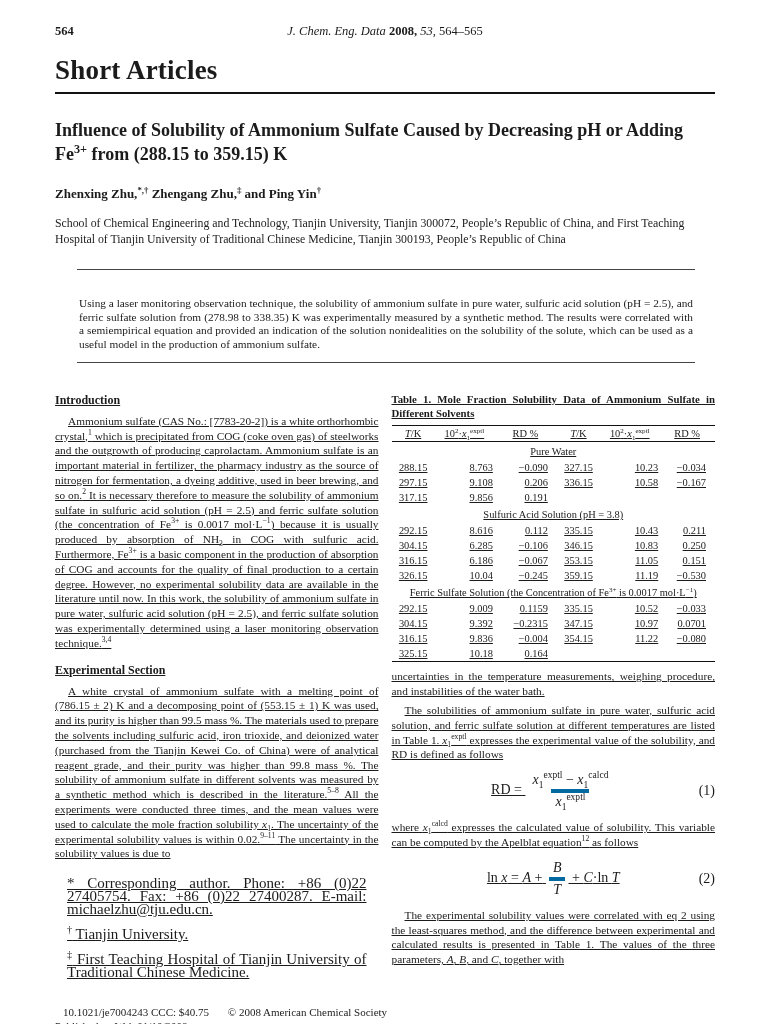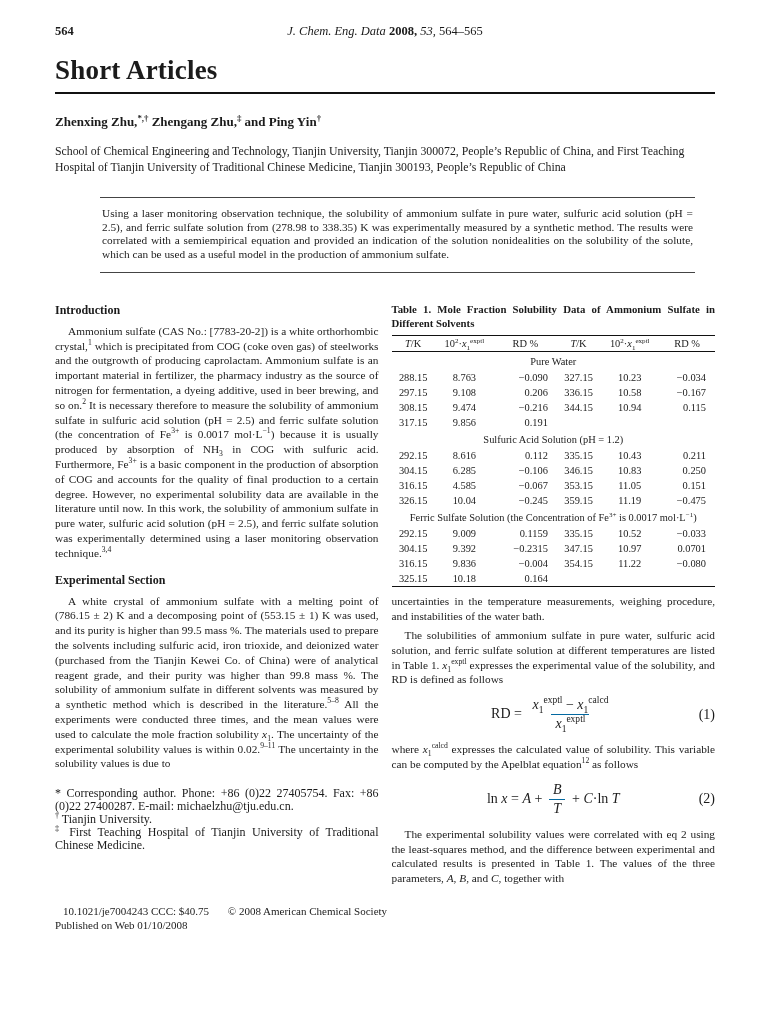--- a/index.html
+++ b/index.html
@@ -14,68 +14,69 @@
   .running-head{display:grid;grid-template-columns:1fr auto 1fr;align-items:baseline;font-size:12.5px;}
   .running-head .pagenum{font-weight:bold;}
   
   .banner{font-size:27px;font-weight:bold;margin:16px 0 6px 0;letter-spacing:.2px;}
   .banner-rule{border:none;border-top:2px solid #111;margin:0 0 0 0;}
   
   .title{font-size:18px;font-weight:bold;line-height:24px;margin:24px 0 0 0;}
   .authors{font-size:13px;font-weight:bold;margin-top:20px;}
   .affiliation{font-size:11.8px;line-height:16px;margin-top:13px;}
   
-  .abstract{margin:22px 20px 0 45px;border-top:1px solid #444;border-bottom:1px solid #444;padding:9px 2px 10px 2px;}
+  .abstract{margin:22px 20px 0 22px;border-top:1px solid #444;border-bottom:1px solid #444;padding:27px 2px 10px 2px;}
   .abstract p{margin:0;font-size:11.3px;line-height:13.7px;text-align:justify;}
   
-  .columns{display:flex;gap:13px;margin-top:30px;}
+  .columns{display:flex;gap:13px;margin-top:30px;text-decoration:underline;}
   .col{flex:1 1 0;min-width:0;}
   .col h3{font-size:12px;font-weight:bold;margin:12px 0 6px 0;}
   .col h3:first-child{margin-top:0;}
   .col p{font-size:11.3px;line-height:14.8px;text-align:justify;margin:0 0 4px 0;}
   p.indent{text-indent:13px;}
   p.noindent{text-indent:0;}
   
   .footnotes{margin-top:16px;}
-  .footnotes p{font-size:12px;line-height:13px;text-align:justify;margin:0;}
+  .footnotes p{font-size:15px;line-height:13px;text-align:justify;margin:12px;}
   
   .caption{font-size:10.8px;line-height:13.8px;font-weight:bold;text-align:justify;margin-bottom:5px;}
   table{width:100%;border-collapse:collapse;font-size:10.4px;border-bottom:1.4px solid #111;margin-bottom:7px;}
   thead tr{border-top:1.4px solid #111;border-bottom:1.4px solid #111;}
   th{font-weight:normal;text-align:center;padding:2px 1px;white-space:nowrap;}
   td{padding:0.5px 1px;white-space:nowrap;line-height:14px;}
   td.sec-label{text-align:center;padding-top:3px;padding-bottom:1px;}
   td.c0,td.c3{text-align:center;}
-  td.c1,td.c4{text-align:center;}
+  td.c1,td.c4{text-align:right;}
   td.c2,td.c5{text-align:right;padding-right:9px;}
   
   .equation{position:relative;text-align:center;margin:10px 0 10px 0;font-size:14px;}
   .equation .eq-num{position:absolute;right:0;top:50%;transform:translateY(-50%);}
   .frac{display:inline-flex;flex-direction:column;align-items:center;vertical-align:middle;margin:0 3px;}
   .frac .num{padding:0 4px 1px 4px;}
-  .frac .den{border-top:1px solid #0369a1;padding:1px 4px 0 4px;}
+  .frac .den{border-top:4px solid #0369a1;padding:1px 4px 0 4px;}
   
   .page-footer{margin-top:14px;font-size:11px;line-height:14px;}
   .page-footer .l1 span{margin:0 8px;}
   i{font-style:italic;} b{font-weight:bold;}
 </style>
 </head>
 <body>
 
 <div class="page">
 
   <header class="running-head">
     <span class="pagenum">564</span>
     <span class="journal-ref"><i>J. Chem. Eng. Data</i> <b>2008,</b> <i>53,</i> 564–565</span>
     <span></span>
   </header>
 
   <h1 class="banner">Short Articles</h1>
   <hr class="banner-rule">
 
+  <h2 class="title">Influence of Solubility of Ammonium Sulfate Caused by Decreasing pH or Adding Fe<sup>3+</sup> from (288.15 to 359.15) K</h2>
   <div class="authors">Zhenxing Zhu,<sup>*,†</sup> Zhengang Zhu,<sup>‡</sup> and Ping Yin<sup>†</sup></div>
   <div class="affiliation">School of Chemical Engineering and Technology, Tianjin University, Tianjin 300072, People’s Republic of China, and First Teaching Hospital of Tianjin University of Traditional Chinese Medicine, Tianjin 300193, People’s Republic of China</div>
 
   <div class="abstract">
     <p>Using a laser monitoring observation technique, the solubility of ammonium sulfate in pure water, sulfuric acid solution (pH = 2.5), and ferric sulfate solution from (278.98 to 338.35) K was experimentally measured by a synthetic method. The results were correlated with a semiempirical equation and provided an indication of the solution nonidealities on the solubility of the solute, which can be used as a useful model in the production of ammonium sulfate.</p>
   </div>
 
   <div class="columns">
 
     <div class="col">
@@ -119,69 +120,61 @@
             </tr>
             <tr>
               <td class="c0">297.15</td>
               <td class="c1">9.108</td>
               <td class="c2">0.206</td>
               <td class="c3">336.15</td>
               <td class="c4">10.58</td>
               <td class="c5">−0.167</td>
             </tr>
             <tr>
-              <td class="c0">308.15</td>
-              <td class="c1">9.474</td>
-              <td class="c2">−0.216</td>
-              <td class="c3">344.15</td>
-              <td class="c4">10.94</td>
-              <td class="c5">0.115</td>
-            </tr>
-            <tr>
               <td class="c0">317.15</td>
               <td class="c1">9.856</td>
               <td class="c2">0.191</td>
               <td class="c3"></td>
               <td class="c4"></td>
               <td class="c5"></td>
             </tr>
             <tr>
-              <td colspan="6" class="sec-label">Sulfuric Acid Solution (pH = 1.2)</td>
+              <td colspan="6" class="sec-label">Sulfuric Acid Solution (pH = 3.8)</td>
             </tr>
             <tr>
               <td class="c0">292.15</td>
               <td class="c1">8.616</td>
               <td class="c2">0.112</td>
               <td class="c3">335.15</td>
               <td class="c4">10.43</td>
               <td class="c5">0.211</td>
             </tr>
             <tr>
               <td class="c0">304.15</td>
               <td class="c1">6.285</td>
               <td class="c2">−0.106</td>
               <td class="c3">346.15</td>
               <td class="c4">10.83</td>
               <td class="c5">0.250</td>
             </tr>
             <tr>
               <td class="c0">316.15</td>
-              <td class="c1">4.585</td>
+              <td class="c1">6.186</td>
               <td class="c2">−0.067</td>
               <td class="c3">353.15</td>
               <td class="c4">11.05</td>
               <td class="c5">0.151</td>
             </tr>
             <tr>
               <td class="c0">326.15</td>
               <td class="c1">10.04</td>
               <td class="c2">−0.245</td>
               <td class="c3">359.15</td>
               <td class="c4">11.19</td>
-              <td class="c5">−0.475</td>
+              <td class="c5">−0.530</td>
             </tr>
             <tr>
               <td colspan="6" class="sec-label">Ferric Sulfate Solution (the Concentration of Fe<sup>3+</sup> is 0.0017 mol·L<sup>−1</sup>)</td>
             </tr>
             <tr>
               <td class="c0">292.15</td>
               <td class="c1">9.009</td>
               <td class="c2">0.1159</td>
               <td class="c3">335.15</td>
               <td class="c4">10.52</td>

